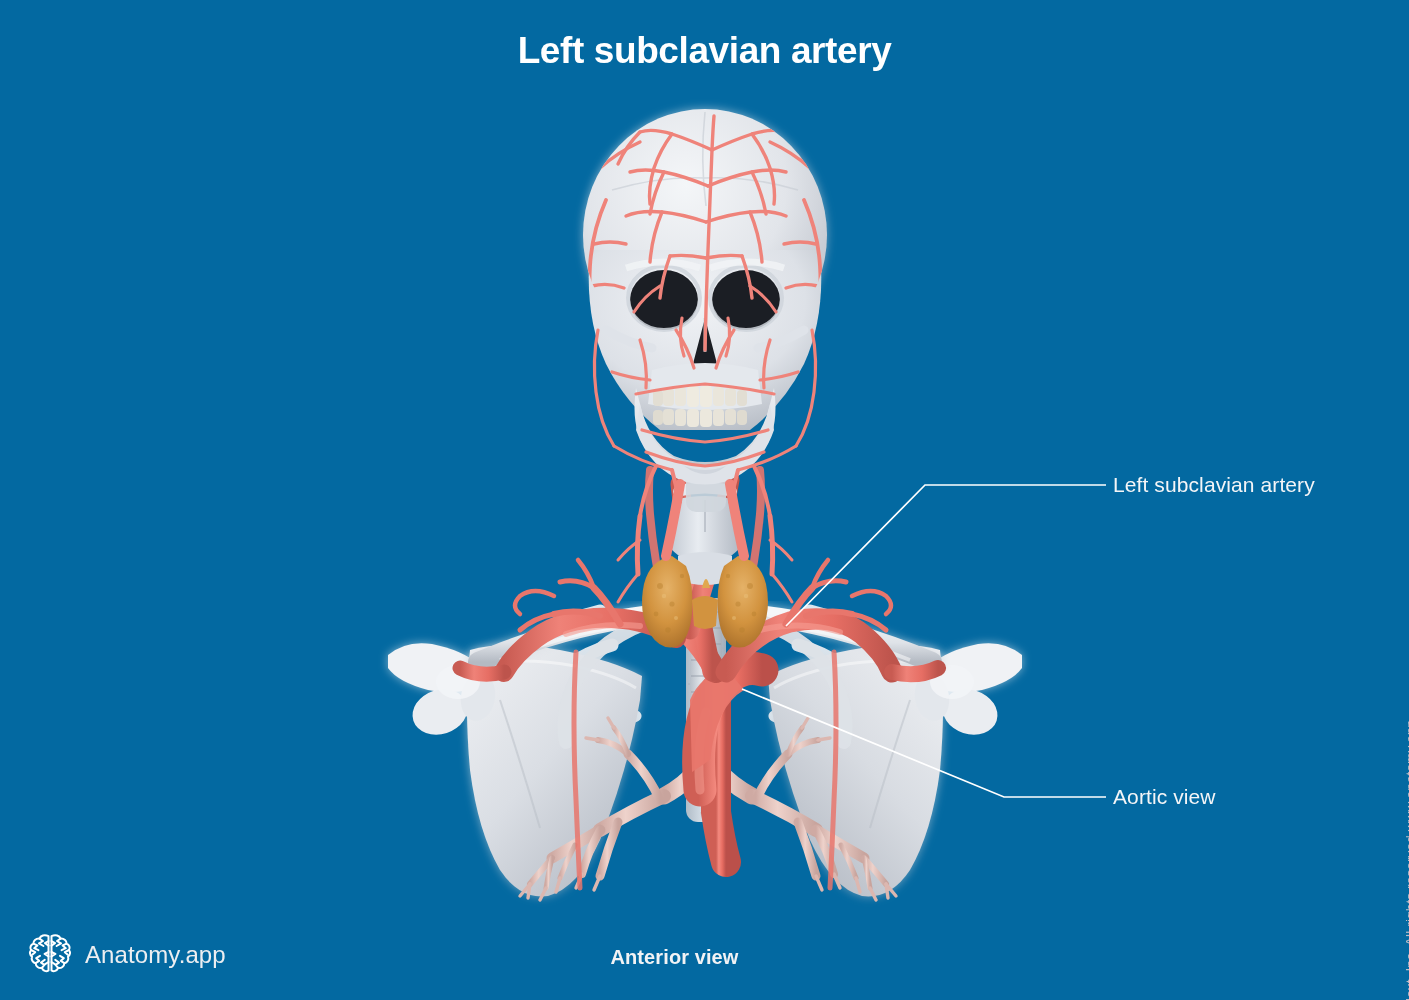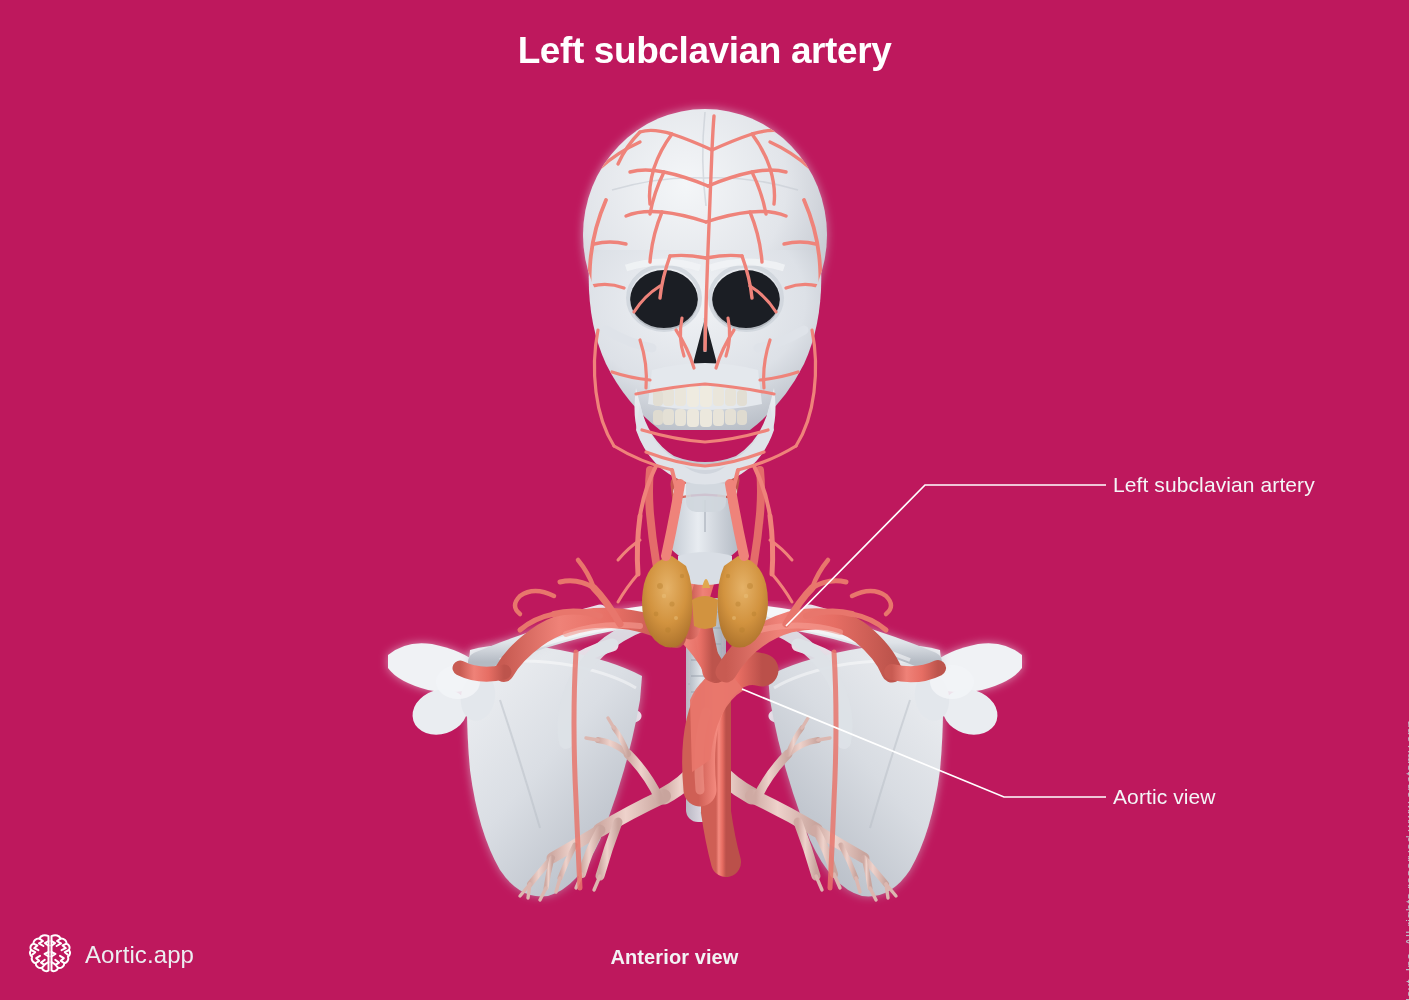--- a/index.html
+++ b/index.html
@@ -105,21 +105,21 @@
     position: absolute;
     left: 0;
     top: 0;
     width: 1409px;
     height: 1000px;
   }
 </style>
 </head>
 <body>
 
-<div id="stage" style="background: #be185d;">
+<div id="stage" style="background: #0369a1;">
 
   <svg id="figure" viewBox="0 0 1409 1000" xmlns="http://www.w3.org/2000/svg">
     <defs>
 
       <radialGradient id="gCranium" cx="42%" cy="30%" r="75%">
         <stop offset="0%" stop-color="#f4f6f8"></stop>
         <stop offset="55%" stop-color="#e2e5ea"></stop>
         <stop offset="100%" stop-color="#b9bec7"></stop>
       </radialGradient>
       <radialGradient id="gFace" cx="45%" cy="28%" r="80%">
@@ -666,16 +666,16 @@
         <path d="M32.6,6.6 L29.0,9.0 L33.0,11.4 L28.6,14.0"></path>
         <path d="M38.6,11.6 L34.6,13.4 L37.8,16.2 L33.6,18.2"></path>
         <path d="M41.0,18.0 L36.8,20.2 L39.8,22.8"></path>
         <path d="M36.4,31.2 L32.8,28.8 L35.8,26.2 L32.0,23.8"></path>
         <path d="M30.2,36.0 L27.6,32.8 L31.0,30.6 L27.2,27.8"></path>
         <path d="M23.5,9.0 L27.0,11.2 L23.5,13.6"></path>
         <path d="M23.5,20.0 L27.4,22.0 L23.5,24.4"></path>
         <path d="M23.5,30.0 L26.8,32.2"></path>
       </g>
     </svg>
-    <span id="logo-text">Aortic.app</span>
+    <span id="logo-text">Anatomy.app</span>
   </div>
 
 </div>
 
 </body></html>

